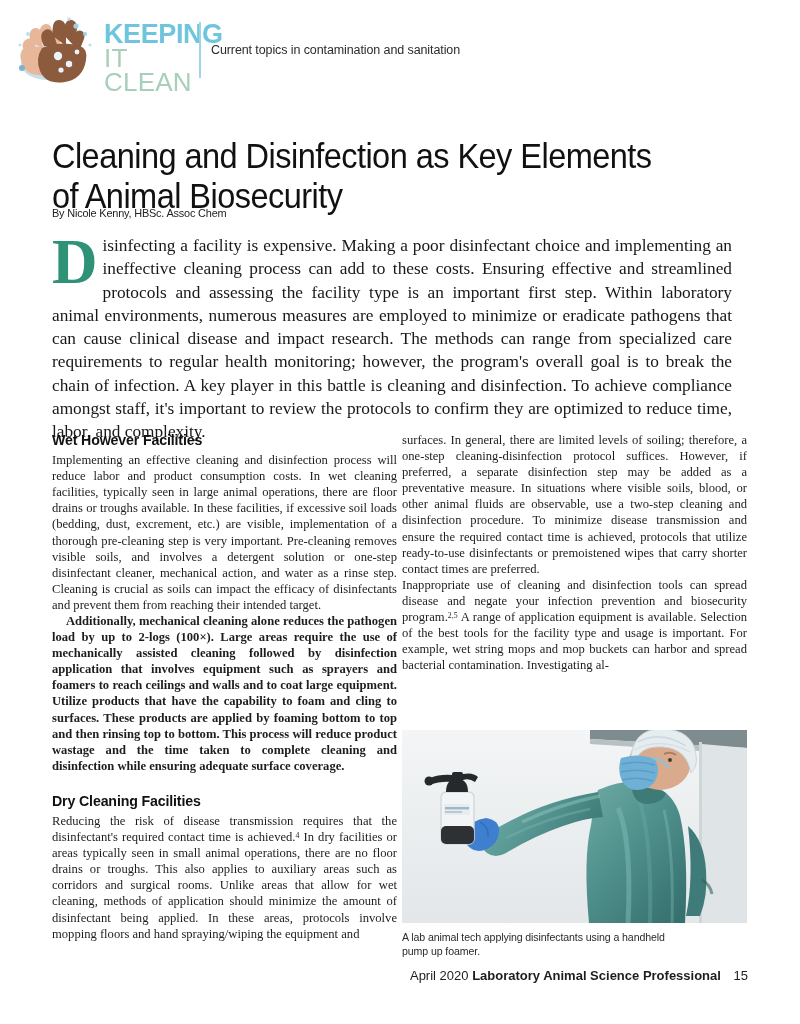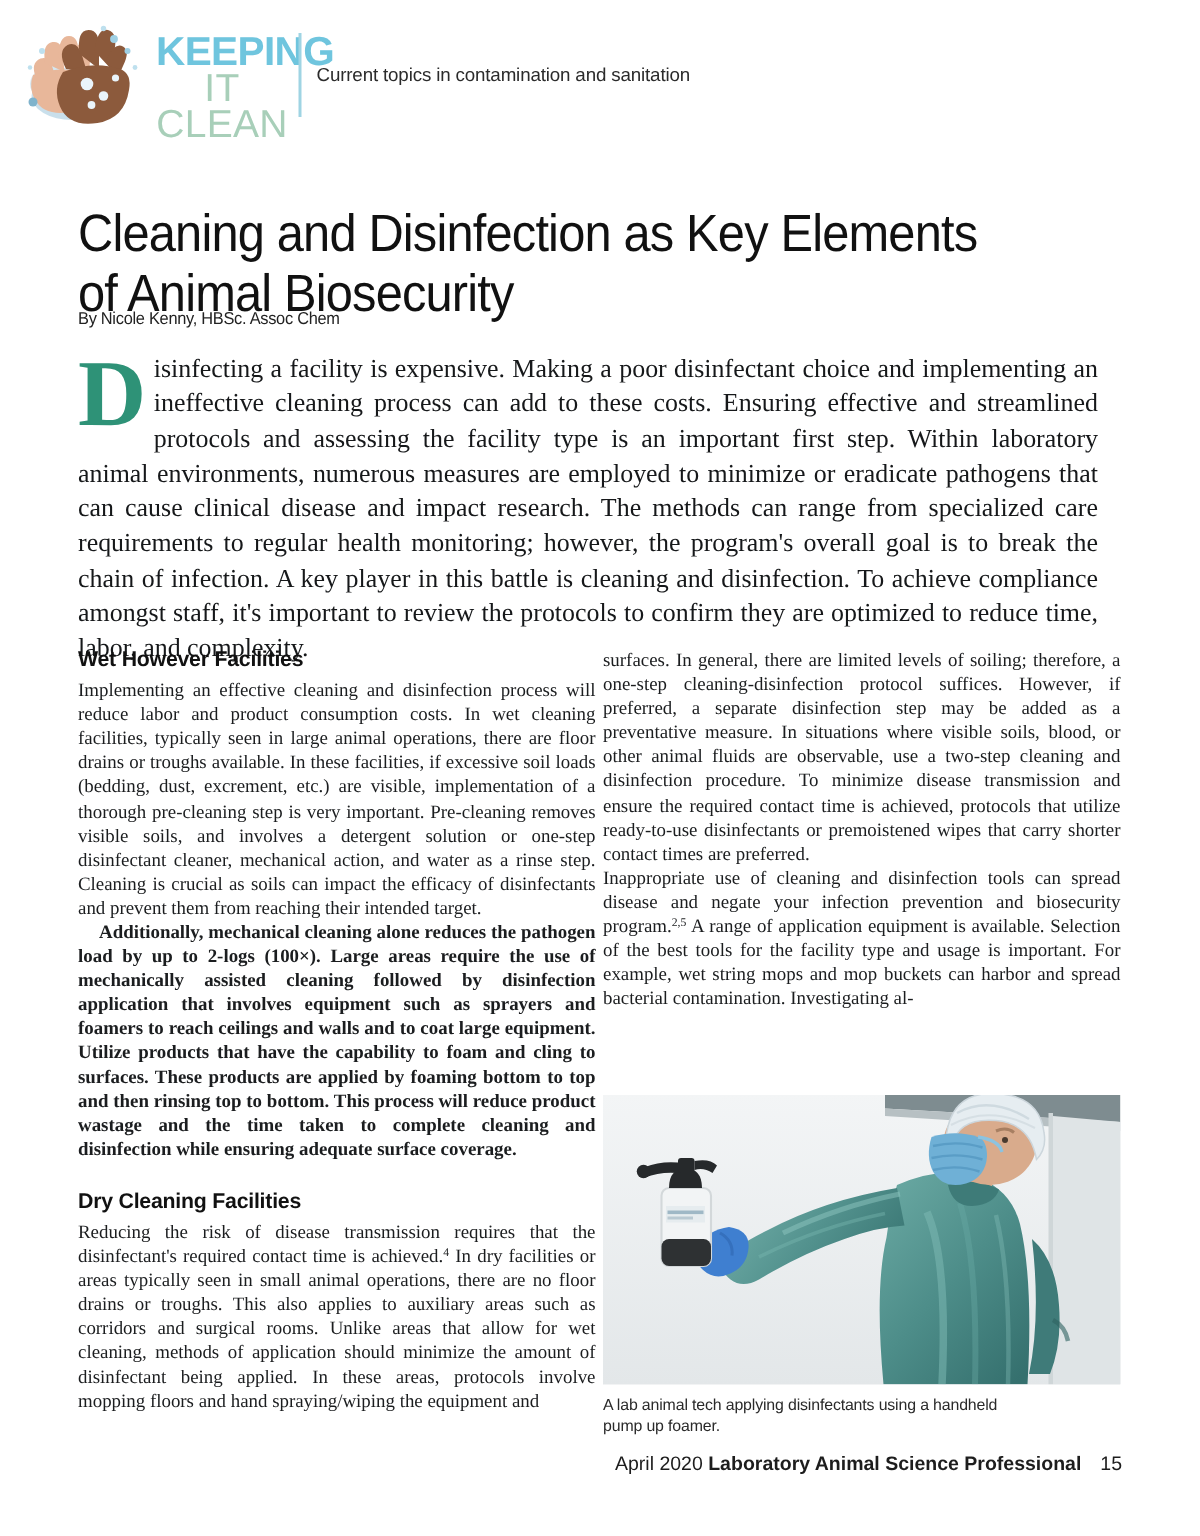--- a/index.html
+++ b/index.html
@@ -56,21 +56,20 @@
     font-weight: 700;
     letter-spacing: -0.4px;
     color: #6FC5DE;
   }
   .logo-word .kw-itclean {
     display: block;
     font-size: 26px;
     font-weight: 400;
     letter-spacing: 0.2px;
     color: #A8CFB9;
-    text-align: center;
   }
 
   .logo-divider {
     position: absolute;
     left: 199px;
     top: 22px;
     width: 2px;
     height: 56px;
     background: #9FD4E3;
   }

